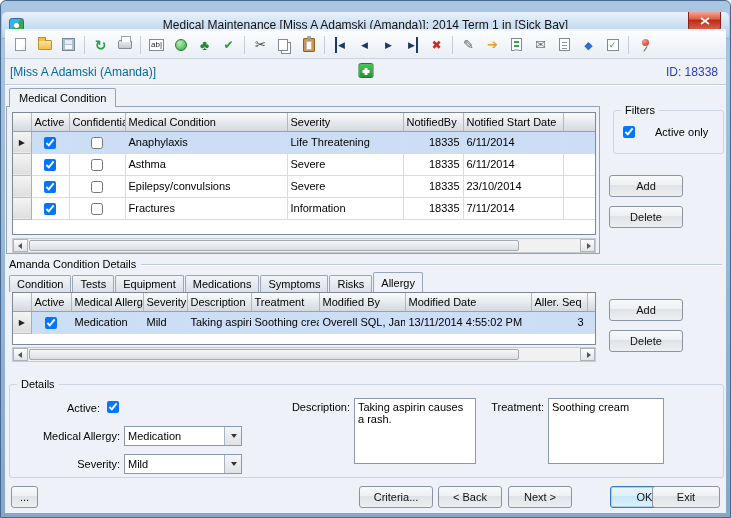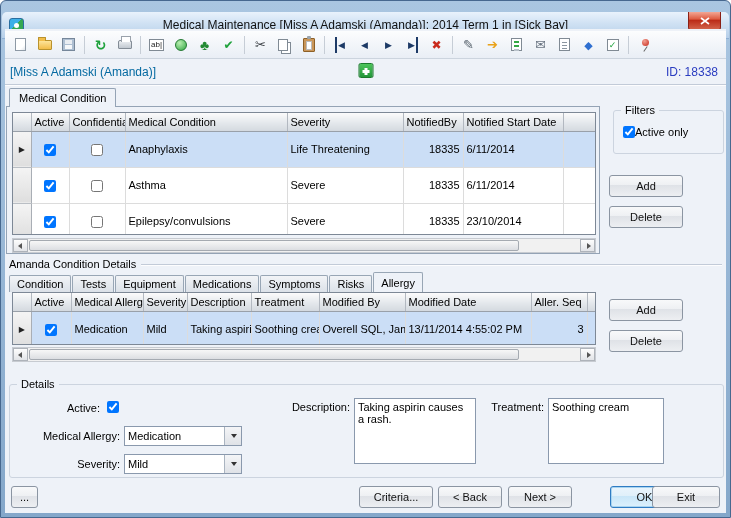--- a/index.html
+++ b/index.html
@@ -76,21 +76,21 @@
   .tab-main { position:absolute; left:4px; top:59px; height:19px; padding:3px 9px 0; font-size:11px;
               background:#eef2f8; border:1px solid #94a3b5; border-bottom:none; border-radius:2px 2px 0 0; z-index:3; }
   .panel1 { position:absolute; left:1px; top:77px; width:594px; height:148px; border:1px solid #94a3b5; background:#eef2f8; }
   
   .gridbox { position:absolute; background:#fff; border:1px solid #7d8896; overflow:hidden; z-index:2; }
   #grid1 { left:7px; top:83px; width:584px; height:123px; }
   #grid2 { left:7px; top:263px; width:584px; height:53px; }
   table.grid { border-collapse:collapse; table-layout:fixed; font-size:11px; }
   table.grid th { font-weight:normal; text-align:left; padding:1px 3px; height:18px; white-space:nowrap; overflow:hidden;
                   background:linear-gradient(#fbfbfb,#e4e8ec 55%,#d4d9df); border-right:1px solid #b2b8c0; border-bottom:1px solid #99a0a9; }
-  table.grid td { padding:11px 3px; height:17px; white-space:nowrap; overflow:hidden; background:#fff;
+  table.grid td { padding:4px 3px; height:17px; white-space:nowrap; overflow:hidden; background:#fff;
                   border-right:1px solid #dcdcdc; border-bottom:1px solid #dcdcdc; }
   table.grid tr.selected td { background:#cbdef6; }
   table.grid td.sel, table.grid tr.selected td.sel { background:linear-gradient(#f4f4f4,#dedede);
                   border-right:1px solid #a9aeb5; border-bottom:1px solid #b9bec4; text-align:center; padding:0; font-size:8px; color:#222; }
   table.grid th.sel { padding:0; }
   .chk { text-align:center; }
   .num { text-align:right; }
   input[type="checkbox"] { width:12px; height:12px; margin:0; vertical-align:middle; }
   
   .hscroll { position:absolute; height:15px; background:#f1f1f1; border:1px solid #c7cbd1; z-index:2; }
@@ -100,21 +100,21 @@
   .harrow.left span { left:4px; border-right:4px solid #555; }
   .harrow.right span { left:6px; border-left:4px solid #555; }
   .hthumb { position:absolute; left:16px; top:1px; height:11px; width:490px; background:linear-gradient(#f7f7f7,#dcdee2);
             border:1px solid #a5aab1; border-radius:2px; }
   #hscroll1 { left:7px; top:209px; width:584px; }
   #hscroll2 { left:7px; top:318px; width:584px; }
   
   .groupbox { position:absolute; border:1px solid #ccd4df; border-radius:3px; }
   .groupbox-label { position:absolute; top:-7px; left:7px; background:#eef2f8; padding:0 4px; font-size:11px; }
   #filters-box { left:608px; top:81px; width:111px; height:44px; }
-  .filters-inner { position:absolute; left:9px; top:15px; font-size:11px; display:flex; align-items:center; gap:0; }
+  .filters-inner { position:absolute; left:9px; top:15px; font-size:11px; display:flex; align-items:center; gap:20px; }
   
   .btn { position:absolute; height:22px; font-size:11px; color:#111; border:1px solid #8b95a2; border-radius:3px;
          background:linear-gradient(#f8f9fa,#eef0f3 45%,#dfe2e7 46%,#edeff2); cursor:default; }
   .btn.default { border-color:#2f7cc3; box-shadow:inset 0 0 0 1px #a8d4f0; background:linear-gradient(#eaf5fd,#dcefface 45%,#c8e6f8 46%,#ddf1fd);margin-left:32px; }
   #add1 { left:604px; top:146px; width:74px; } #del1 { left:604px; top:177px; width:74px; }
   #add2 { left:604px; top:270px; width:74px; } #del2 { left:604px; top:301px; width:74px; }
   
   .section-row { position:absolute; left:4px; top:229px; right:4px; display:flex; align-items:center; gap:5px; font-size:11px; }
   .section-rule { flex:1; height:2px; border-top:1px solid #c2cbd8; border-bottom:1px solid #fdfdfe; margin-top:1px; }
   
@@ -298,20 +298,30 @@
             <td></td>
           </tr>
           <tr>
             <td class="sel"></td>
             <td class="chk"><input type="checkbox" checked="" style=""></td>
             <td class="chk"><input type="checkbox" style=""></td>
             <td>Epilepsy/convulsions</td>
             <td>Severe</td>
             <td class="num">18335</td>
             <td>23/10/2014</td>
+            <td></td>
+          </tr>
+          <tr>
+            <td class="sel"></td>
+            <td class="chk"><input type="checkbox" checked="" style=""></td>
+            <td class="chk"><input type="checkbox" style=""></td>
+            <td>Fractures</td>
+            <td>Information</td>
+            <td class="num">18335</td>
+            <td>7/11/2014</td>
             <td></td>
           </tr>
         </tbody>
       </table>
     </div>
     <div class="hscroll" id="hscroll1">
       <span class="harrow left">
           <span></span>
         </span>
       <span class="hthumb"></span>

